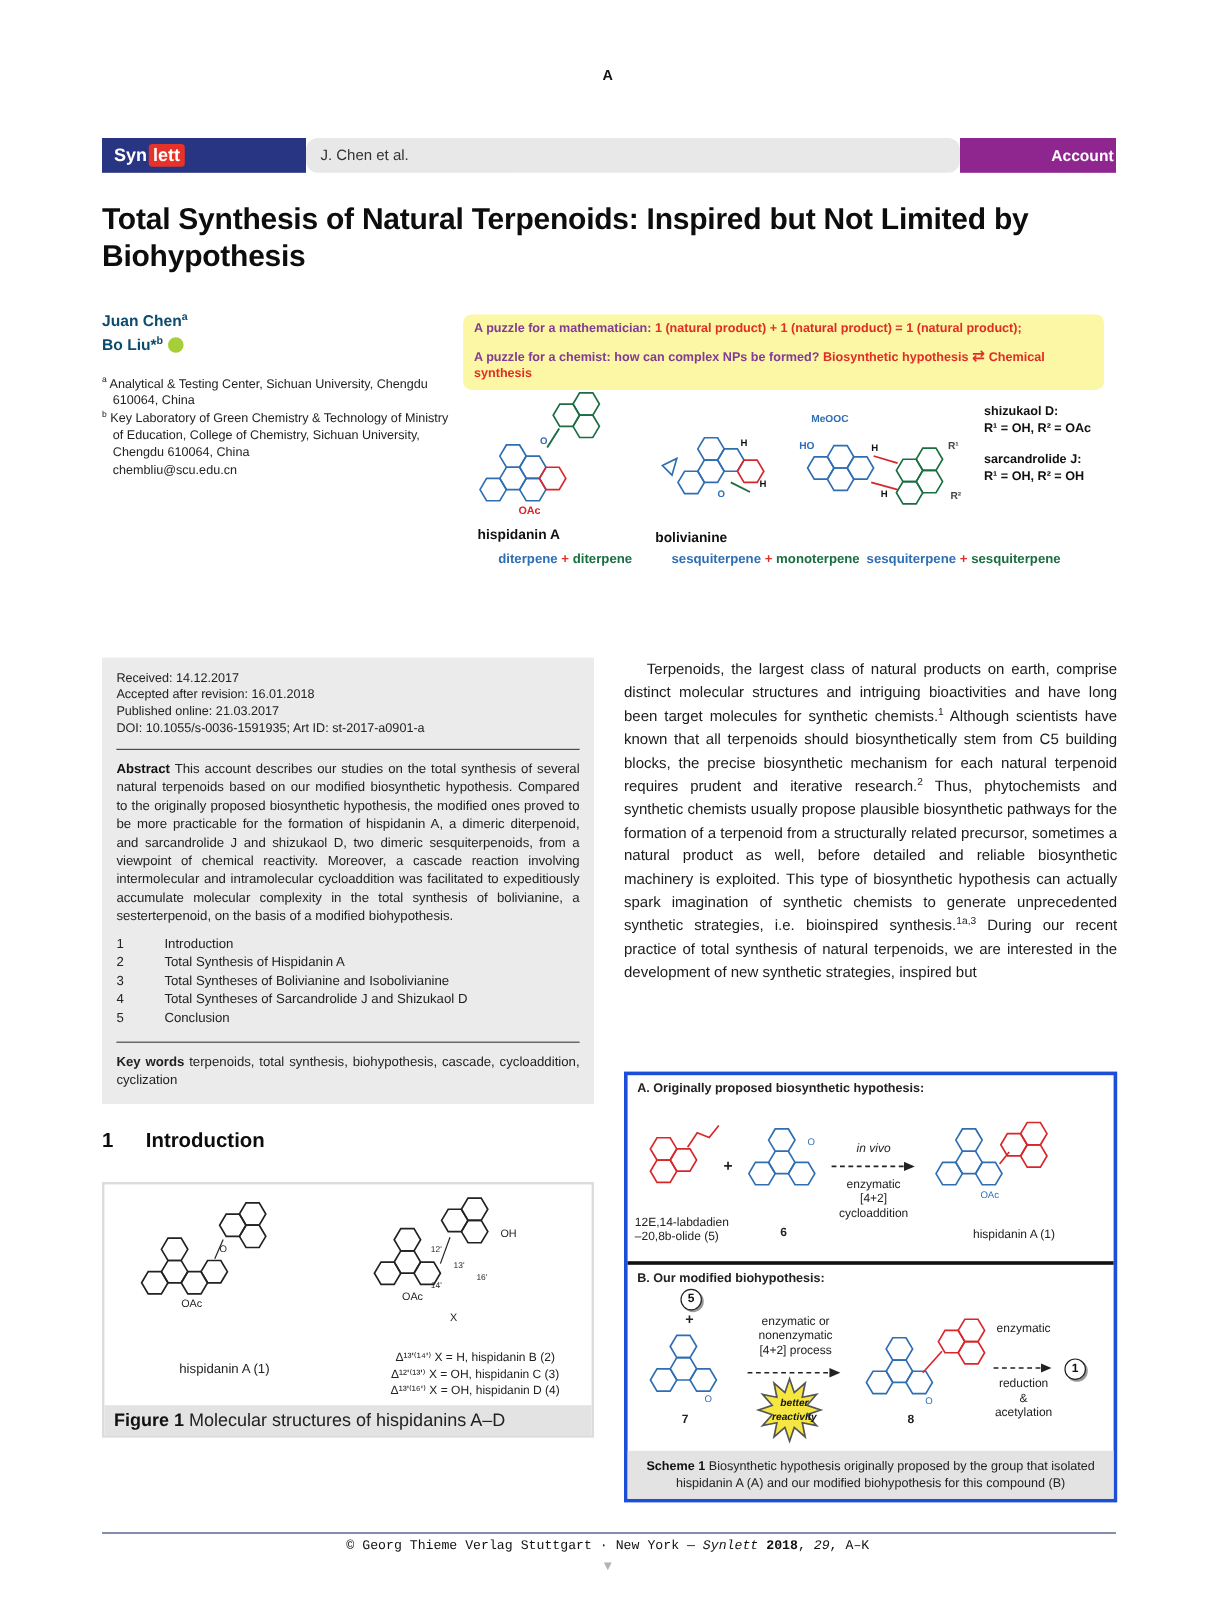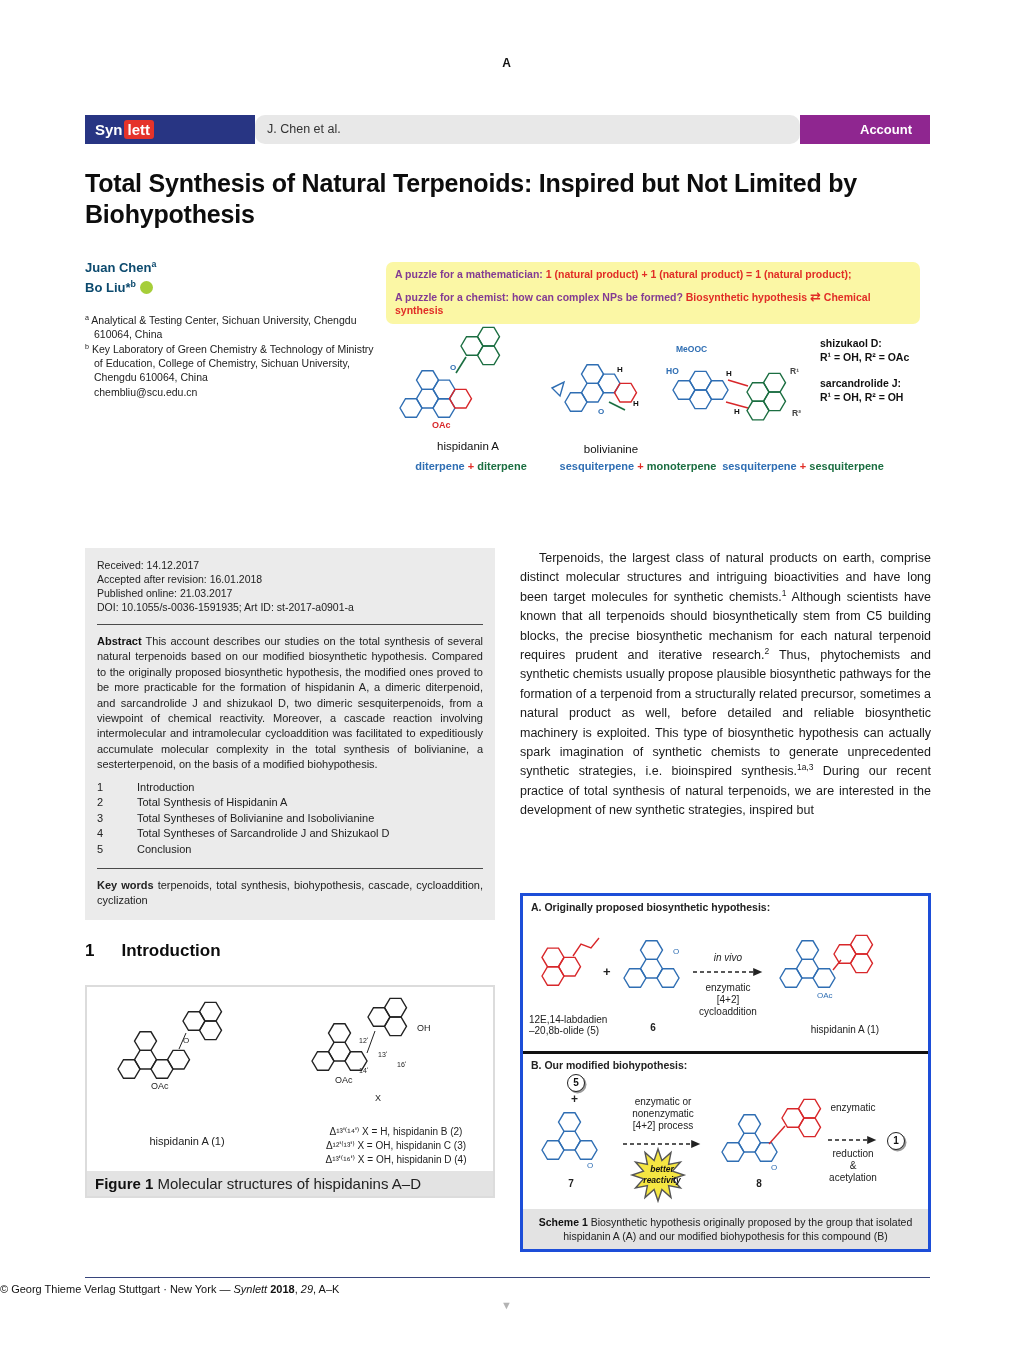--- a/index.html
+++ b/index.html
@@ -6,38 +6,38 @@
   body{font-family:"Liberation Sans","DejaVu Sans",sans-serif;color:#1a1a1a;}
   #page{position:relative;width:1013px;height:1350px;background:#fff;overflow:hidden;margin:0 auto;}
   .abs{position:absolute;}
   sup{font-size:68%;line-height:0;}
   
   #pageno{top:56px;left:0;width:1013px;text-align:center;font-size:12px;font-weight:bold;color:#111;}
   #hdr{top:115px;left:85px;width:845px;height:29px;display:flex;}
   #hdr-logo{width:170px;background:#283583;color:#fff;font-weight:bold;font-size:15px;line-height:29px;padding-left:10px;box-sizing:border-box;}
   #hdr-logo .lett{background:#e5332a;color:#fff;border-radius:3px;padding:1px 4px;margin-left:1px;}
   #hdr-mid{flex:1;background:#e8e8e8;color:#333;font-size:12.5px;line-height:29px;padding-left:12px;border-radius:10px;}
-  #hdr-badge{width:130px;background:#8f2690;color:#fff;font-weight:bold;font-size:13px;line-height:29px;text-align:right;padding-right:18px;box-sizing:border-box;}
+  #hdr-badge{width:130px;background:#8f2690;color:#fff;font-weight:bold;font-size:13px;line-height:29px;text-align:right;padding-right:2px;box-sizing:border-box;}
   #ttl{top:168px;left:85px;width:845px;font-size:25px;font-weight:bold;color:#0d0d0d;line-height:31px;letter-spacing:-0.2px;}
   
   #auth{top:258px;left:85px;width:290px;font-size:13px;font-weight:bold;line-height:20px;color:#0c4a6e;}
   .orcid{display:inline-block;width:13px;height:13px;border-radius:50%;background:#a6ce39;color:#fff;font-size:7px;font-weight:bold;text-align:center;line-height:13px;vertical-align:-2px;margin-left:4px;}
   #affil{top:313px;left:85px;width:300px;font-size:10.5px;line-height:14px;color:#222;}
   .affil-p{padding-left:9px;text-indent:-9px;margin:0 0 1px 0;}
   .affil-email{padding-left:9px;}
   
   #puzzle{top:262px;left:386px;width:534px;box-sizing:border-box;background:#fbf7a5;border-radius:7px;padding:6px 9px 7px 9px;font-size:10.5px;font-weight:bold;line-height:13px;}
   #puzzle .row2{margin-top:9px;}
   .pz-q{color:#833c93;}
   .pz-a{color:#e12d26;}
   .pz-arrow{color:#e12d26;font-size:13px;font-weight:bold;}
   
   #ga{top:310px;left:386px;width:534px;height:172px;}
   #ga svg{position:absolute;top:0;left:0;}
-  .ga-name{position:absolute;font-size:11.5px;font-weight:normal;color:#111;text-align:center;}
+  .ga-name{position:absolute;font-size:11.5px;font-weight:bold;color:#111;}
   .ga-type{position:absolute;font-size:11px;font-weight:bold;text-align:center;white-space:nowrap;}
   .c-blue{color:#2f6eb3;} .c-green{color:#1b6e41;} .c-red{color:#e12d26;}
   #ga-r-text{position:absolute;left:434px;top:26px;width:100px;font-size:10.5px;font-weight:bold;color:#111;line-height:14px;}
   #ga-r-text .gap{height:12px;}
   .atom{font-weight:bold;}
   
   #lp{top:548px;left:85px;width:410px;box-sizing:border-box;background:#ebebeb;padding:10px 12px 12px 12px;color:#222;}
   .lp-meta{font-size:10.5px;line-height:14px;}
   .lp-hr{border:none;border-top:1px solid #4a4a4a;margin:10px 0 9px 0;}
   .lp-abs{font-size:11px;line-height:15.4px;text-align:justify;}
@@ -64,21 +64,21 @@
   .sch-title{position:absolute;left:8px;top:5px;font-size:10.5px;font-weight:bold;color:#222;}
   .sch-sec svg{position:absolute;left:0;top:18px;}
   .sch-divider{height:3px;background:#111;}
   .s-lbl{position:absolute;font-size:10px;color:#222;text-align:center;white-space:nowrap;}
   .s-lbl.b{font-weight:bold;}
   .circ{position:absolute;width:16px;height:16px;border:1.5px solid #222;border-radius:50%;background:#fff;box-shadow:1.5px 1.5px 0 #9a9a9a;font-weight:bold;font-size:10px;text-align:center;line-height:16px;color:#111;}
   .burst-t{position:absolute;font-size:8.5px;font-weight:bold;font-style:italic;color:#111;text-align:center;}
   #sch1 .capbar{position:static;background:#e3e3e3;font-size:10.5px;line-height:14px;padding:6px 8px;text-align:center;}
   
   #ft-line{top:1277px;left:85px;width:845px;border-top:1.5px solid #37457c;}
-  #ft-text{top:1283px;left:0;width:1013px;text-align:left;font-size:11px;color:#111;}
+  #ft-text{top:1283px;left:0;width:1013px;text-align:center;font-size:11px;color:#111;font-family:Liberation Mono, monospace;}
   #ft-tri{top:1299px;left:0;width:1013px;text-align:center;font-size:11px;color:#b3b3b3;}
 </style>
 </head>
 <body>
 
 <svg width="0" height="0" style="position:absolute" aria-hidden="true">
   <defs>
     <polygon id="hx" points="-11,0 -5.5,-9.3 5.5,-9.3 11,0 5.5,9.3 -5.5,9.3" fill="none" stroke-width="1.4"></polygon>
   </defs>
 </svg>

